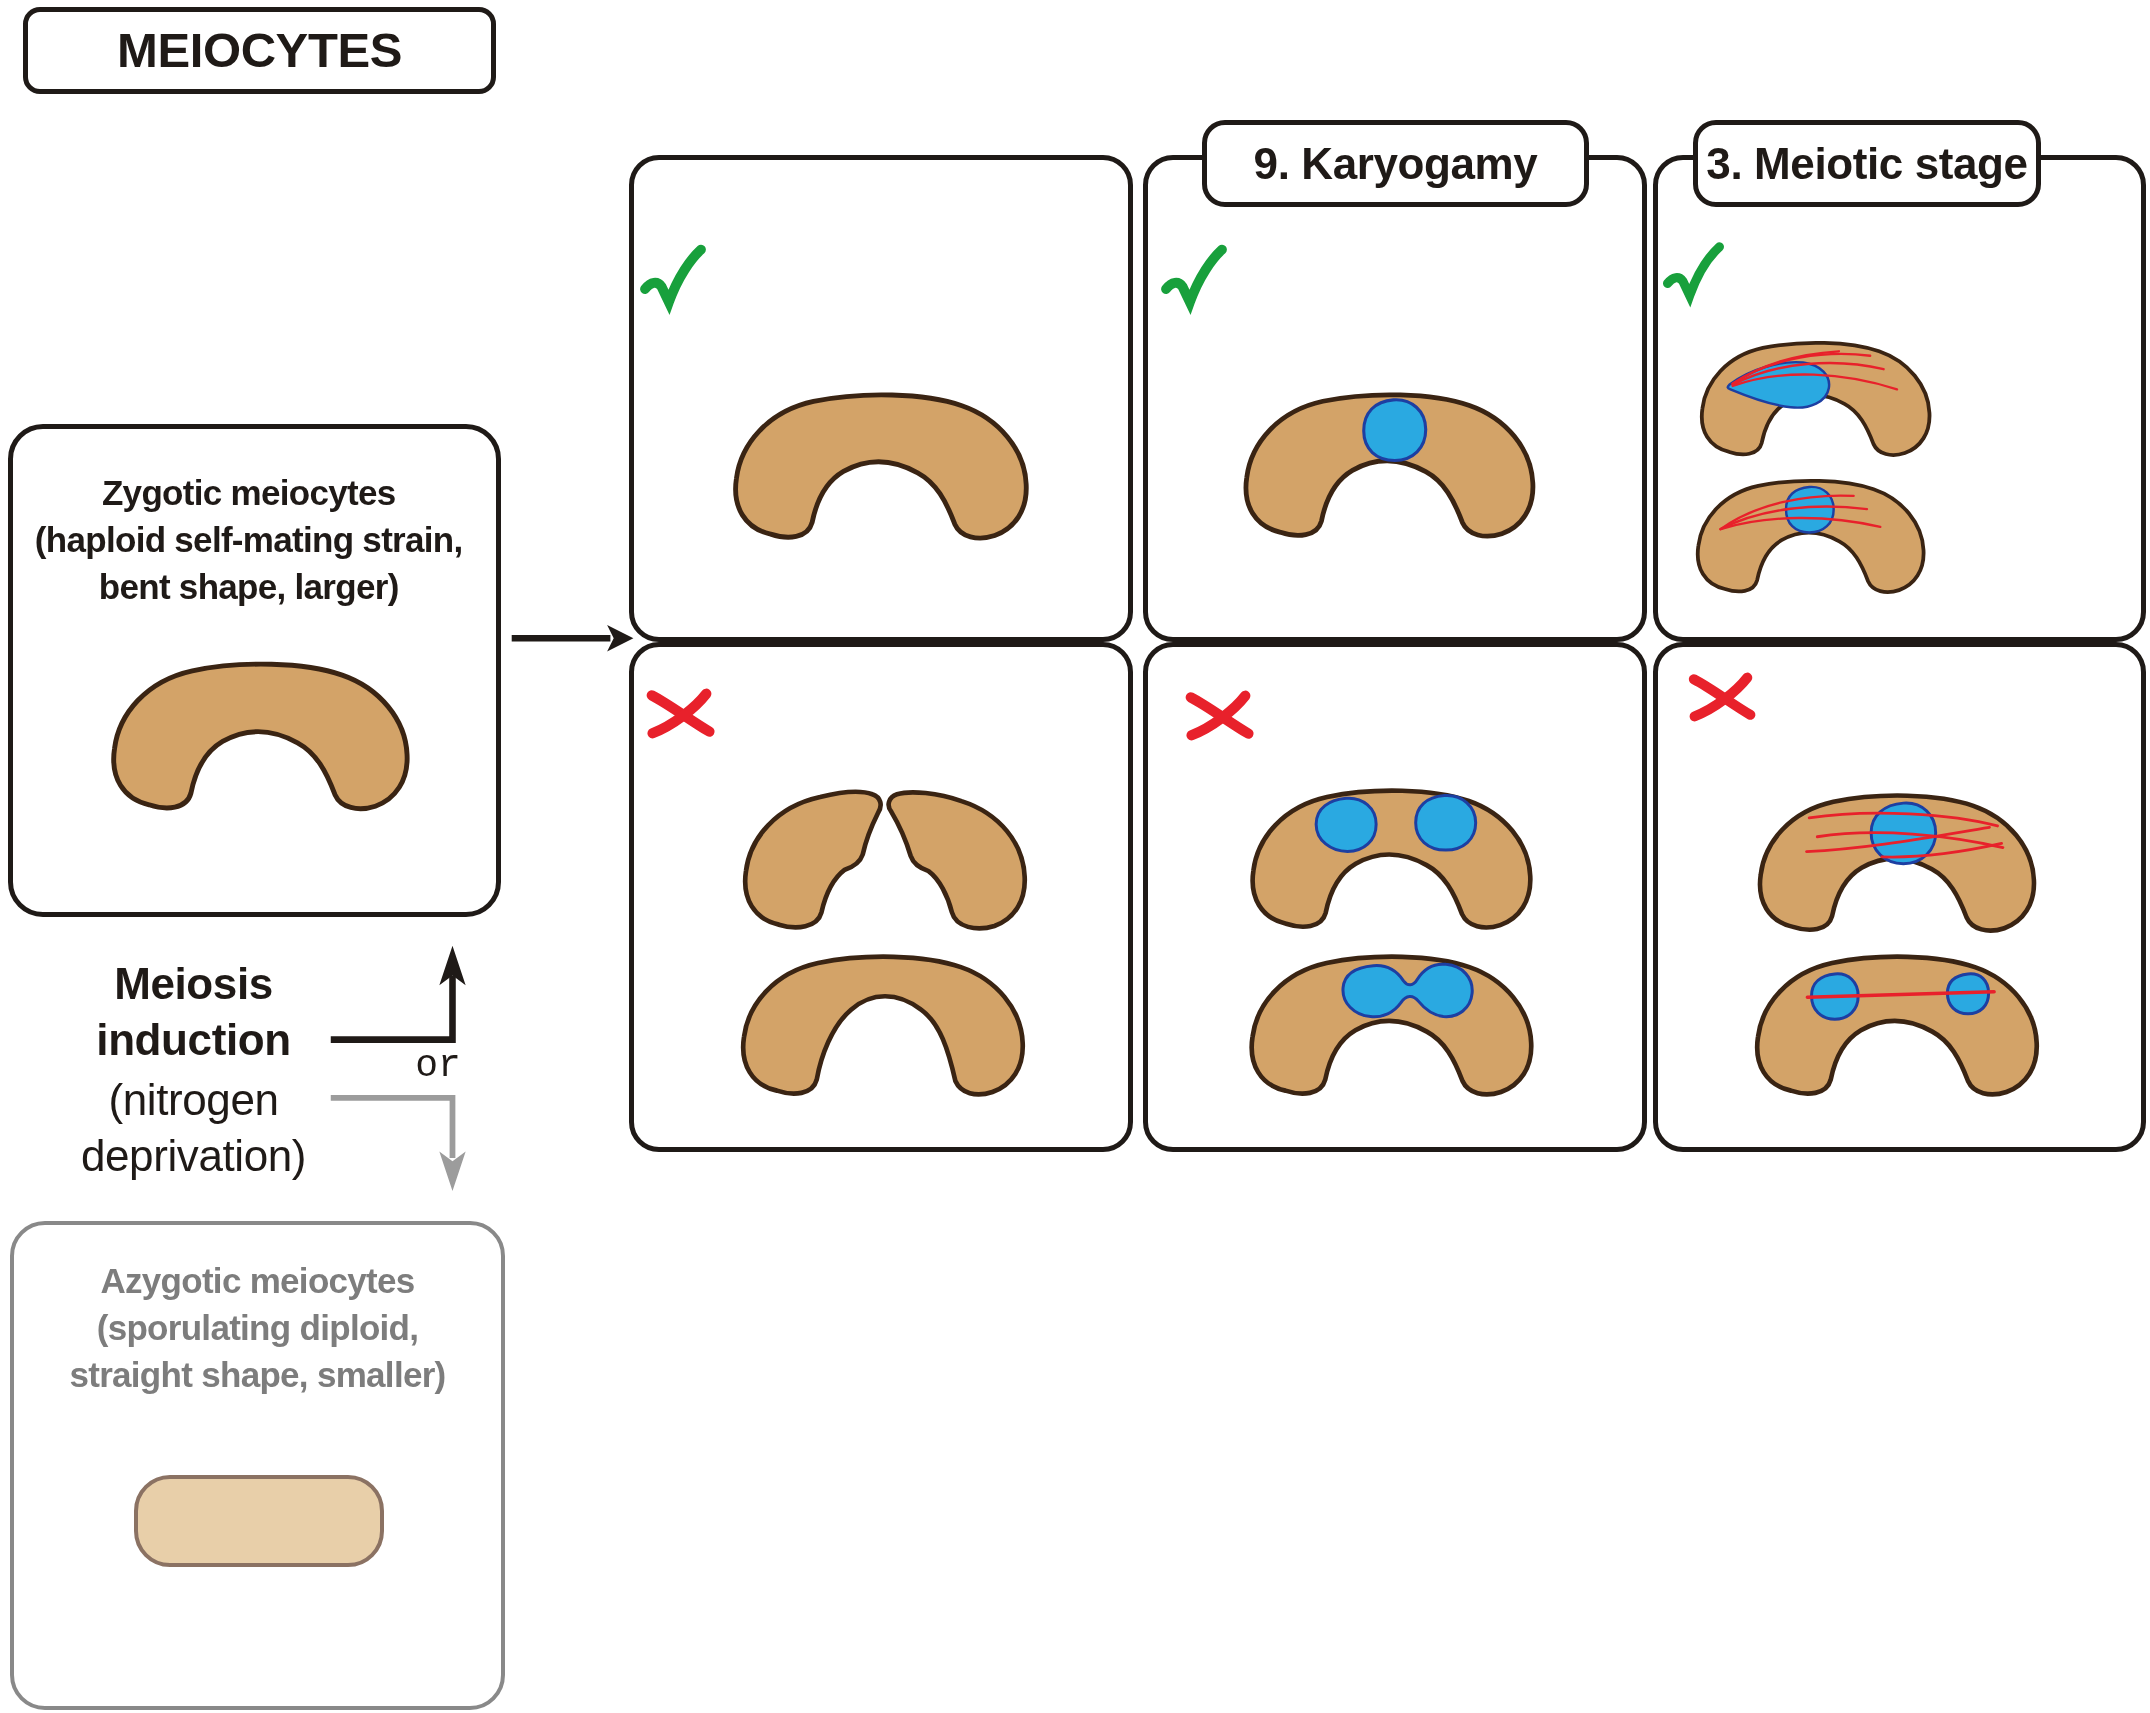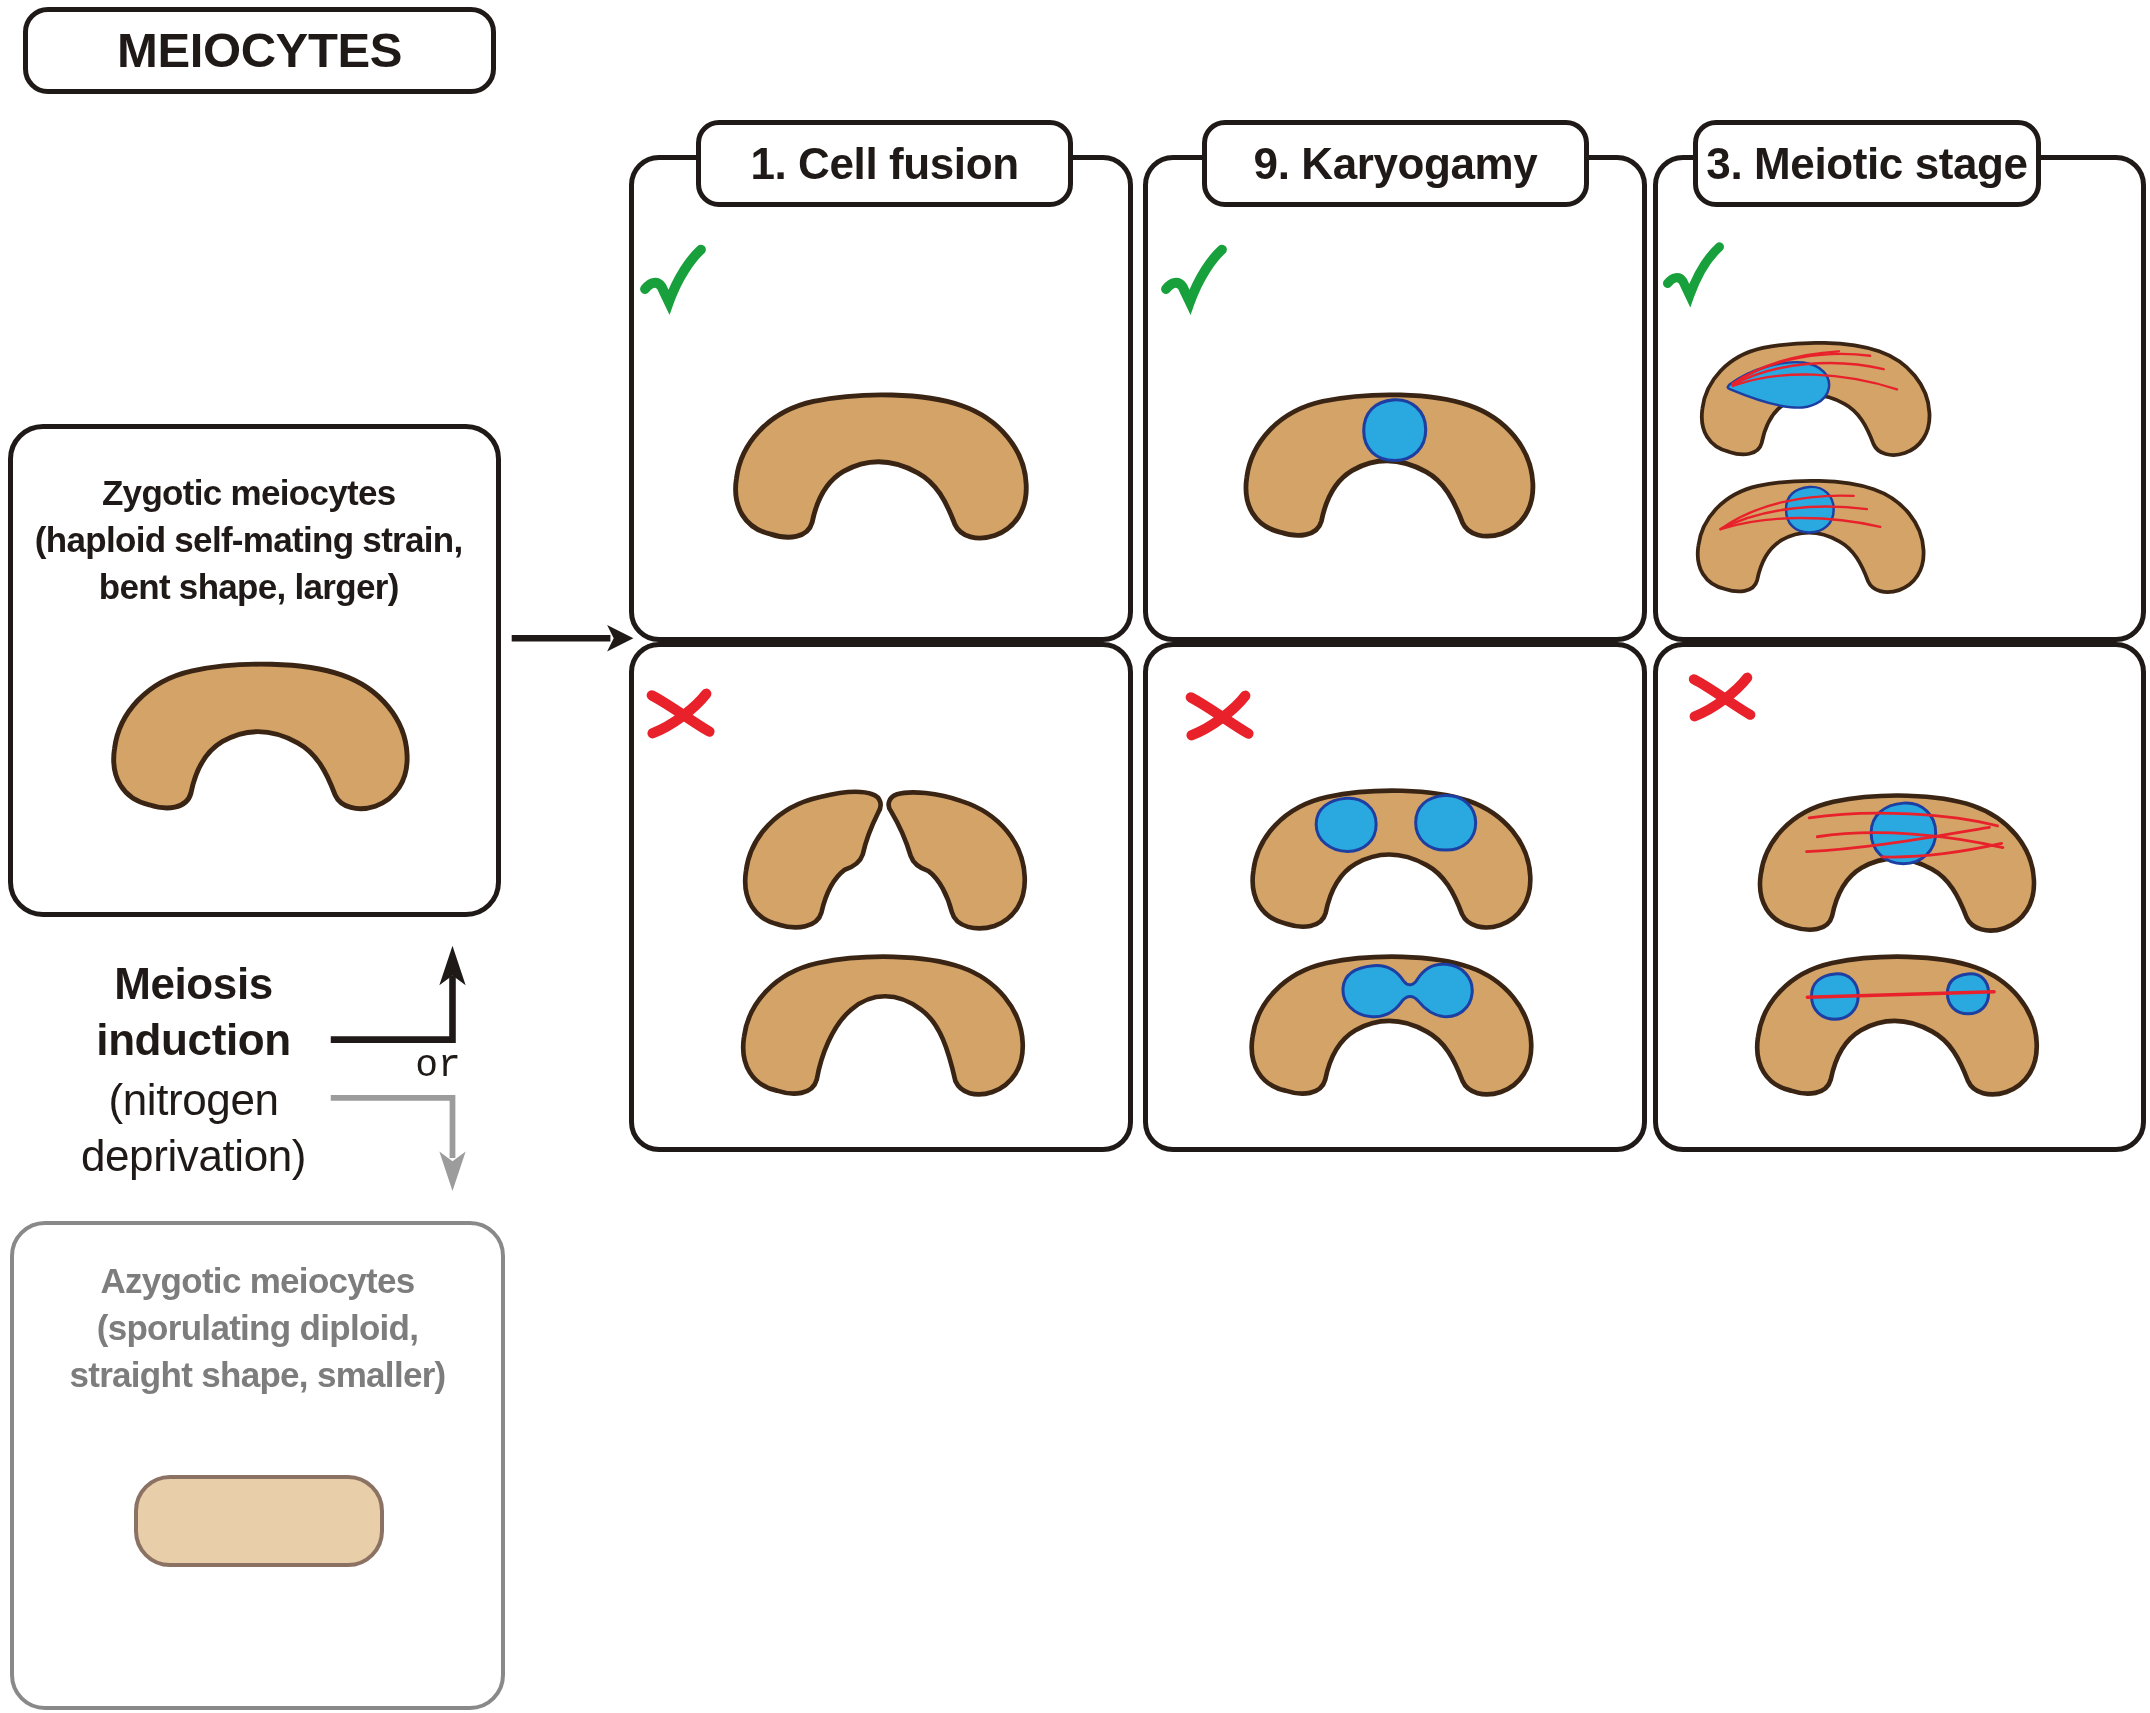--- a/index.html
+++ b/index.html
@@ -34,34 +34,31 @@
 
   <svg width="0" height="0" style="position:absolute" aria-hidden="true">
     <defs>
       <path id="bent" d="M32 101 C14 97 5 82 8 62 C11 38 30 15 62 8 C96 1 140 2 166 11 C192 20 210 42 211 66 C212 84 203 97 189 102 C177 106 165 103 161 94 C155 78 148 65 135 58 C117 48 99 48 83 57 C71 64 64 78 61 93 C58 104 44 105 32 101 Z"></path>
       <path id="bridge" d="M32 101 C14 97 5 82 8 62 C11 38 30 15 62 8 C96 1 140 2 166 11 C192 20 210 42 211 66 C212 84 203 97 189 102 C177 106 166 103 162 94 C157 72 151 52 137 42 C120 29 101 29 86 42 C72 54 64 76 61 93 C58 104 44 105 32 101 Z"></path>
       <path id="halfL" d="M32 101 C14 97 5 82 8 62 C11 38 30 15 62 8 C78 4 92 3 100 6 C106 8 108 14 104 20 C99 30 95 41 93 50 C91 56 86 59 80 61 C72 67 66 79 63 92 C60 103 45 105 32 101 Z"></path>
       <path id="halfR" d="M189 102 C203 97 212 84 211 66 C210 42 193 20 165 11 C148 5 128 3 118 6 C112 8 110 14 114 19 C120 29 125 41 128 51 C130 57 135 60 141 62 C149 68 155 80 158 92 C161 103 176 106 189 102 Z"></path>
     </defs>
   </svg>
 
-  <div class="obox hdr" style="left:23px;top:6.6px;width:473px;height:87px;border-width:5.8px;border-radius:25px;">
+  <div class="obox hdr" style="left:23px;top:6.6px;width:473px;height:87px;border-width:5.8px;border-radius:17px;">
     <span>MEIOCYTES</span>
   </div>
 
   <div class="obox panel" style="left:629px;top:155px;width:504px;height:487px;"></div>
   <div class="obox panel" style="left:629px;top:642px;width:504px;height:510px;"></div>
   <div class="obox panel" style="left:1143px;top:155px;width:504px;height:487px;"></div>
   <div class="obox panel" style="left:1143px;top:642px;width:504px;height:510px;"></div>
   <div class="obox panel" style="left:1653px;top:155px;width:493px;height:487px;"></div>
   <div class="obox panel" style="left:1653px;top:642px;width:493px;height:510px;"></div>
 
-  <div class="obox colhdr" style="left:696px;top:120px;width:377px;height:87px;">
-    <span>1. Cell fusion</span>
-  </div>
   <div class="obox colhdr" style="left:1202px;top:120px;width:387px;height:87px;">
     <span>9. Karyogamy</span>
   </div>
   <div class="obox colhdr" style="left:1693px;top:120px;width:348px;height:87px;">
     <span>3. Meiotic stage</span>
   </div>
 
   <div class="obox" style="left:8.2px;top:424px;width:493px;height:493px;border-width:5.8px;border-radius:35px;"></div>
   <div class="abs ctext" style="left:8.2px;top:469px;width:481px;">
     <div>Zygotic meiocytes</div>

